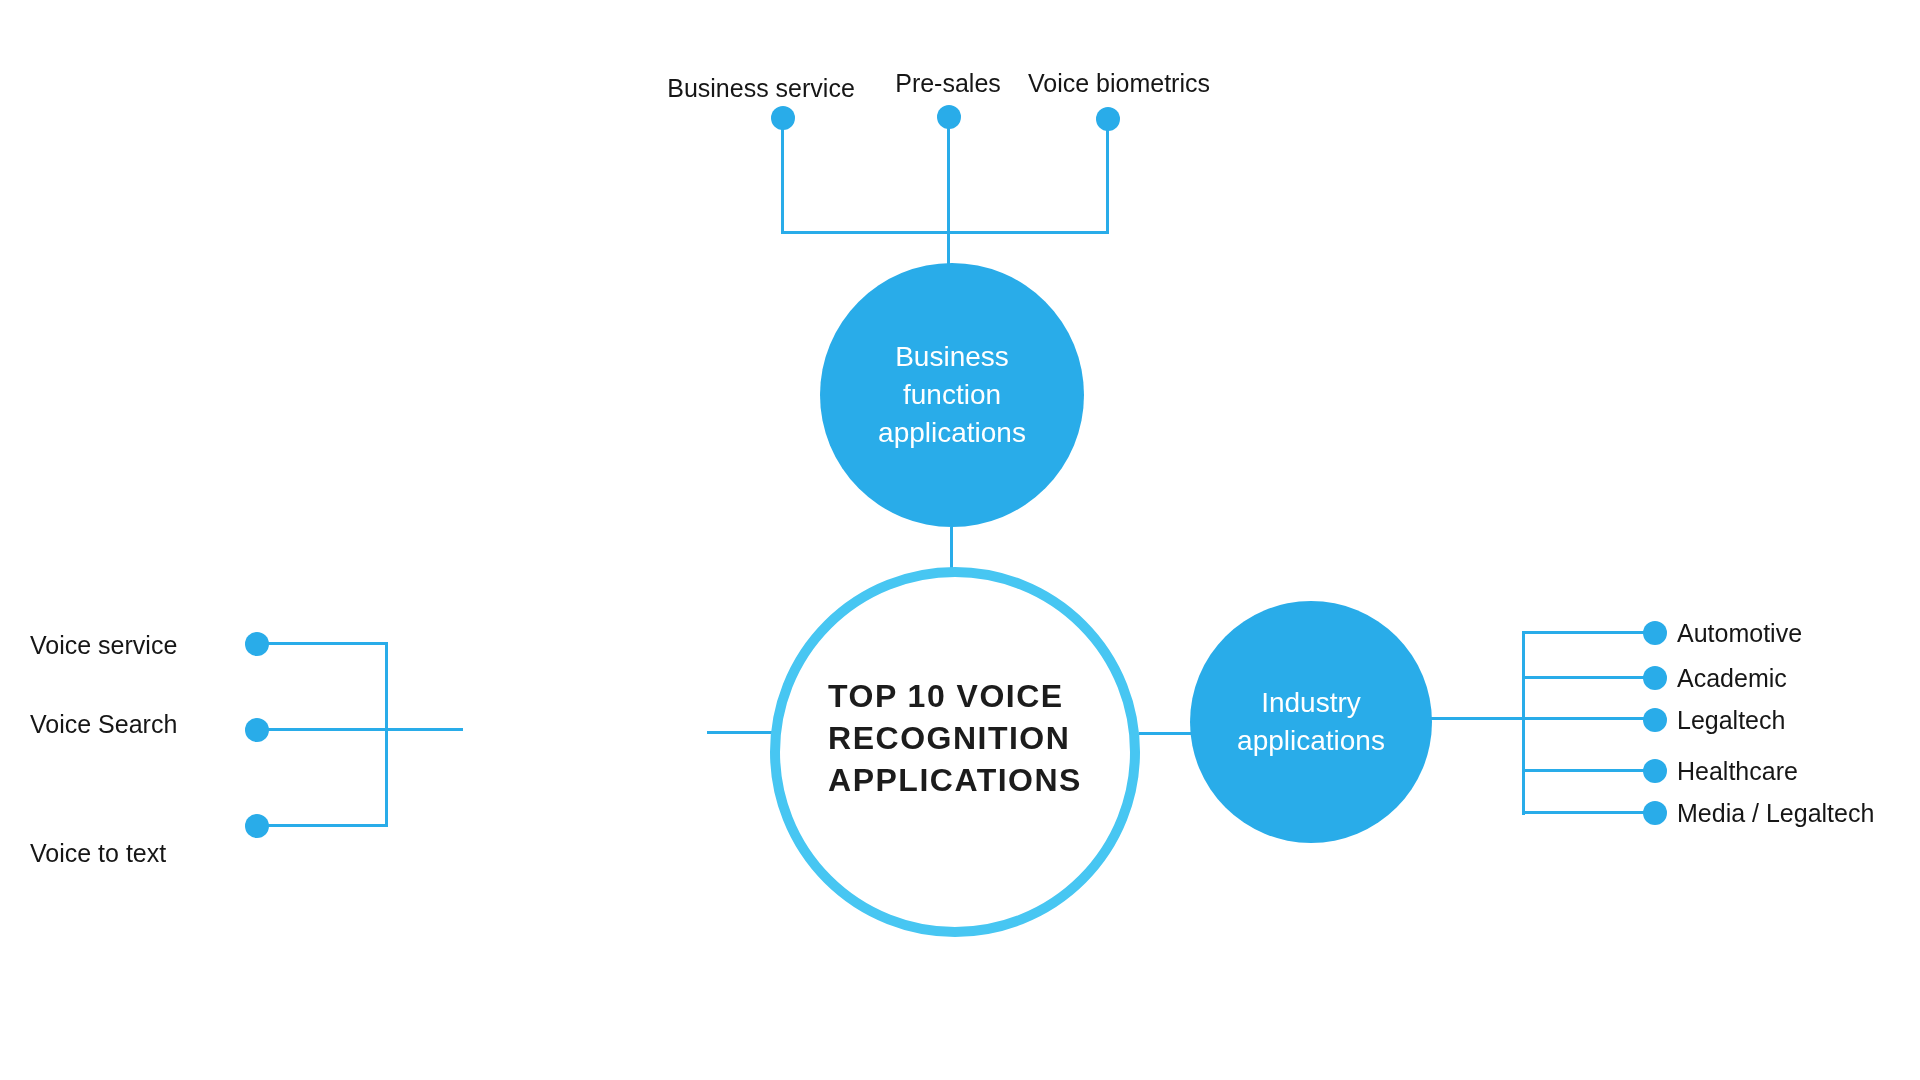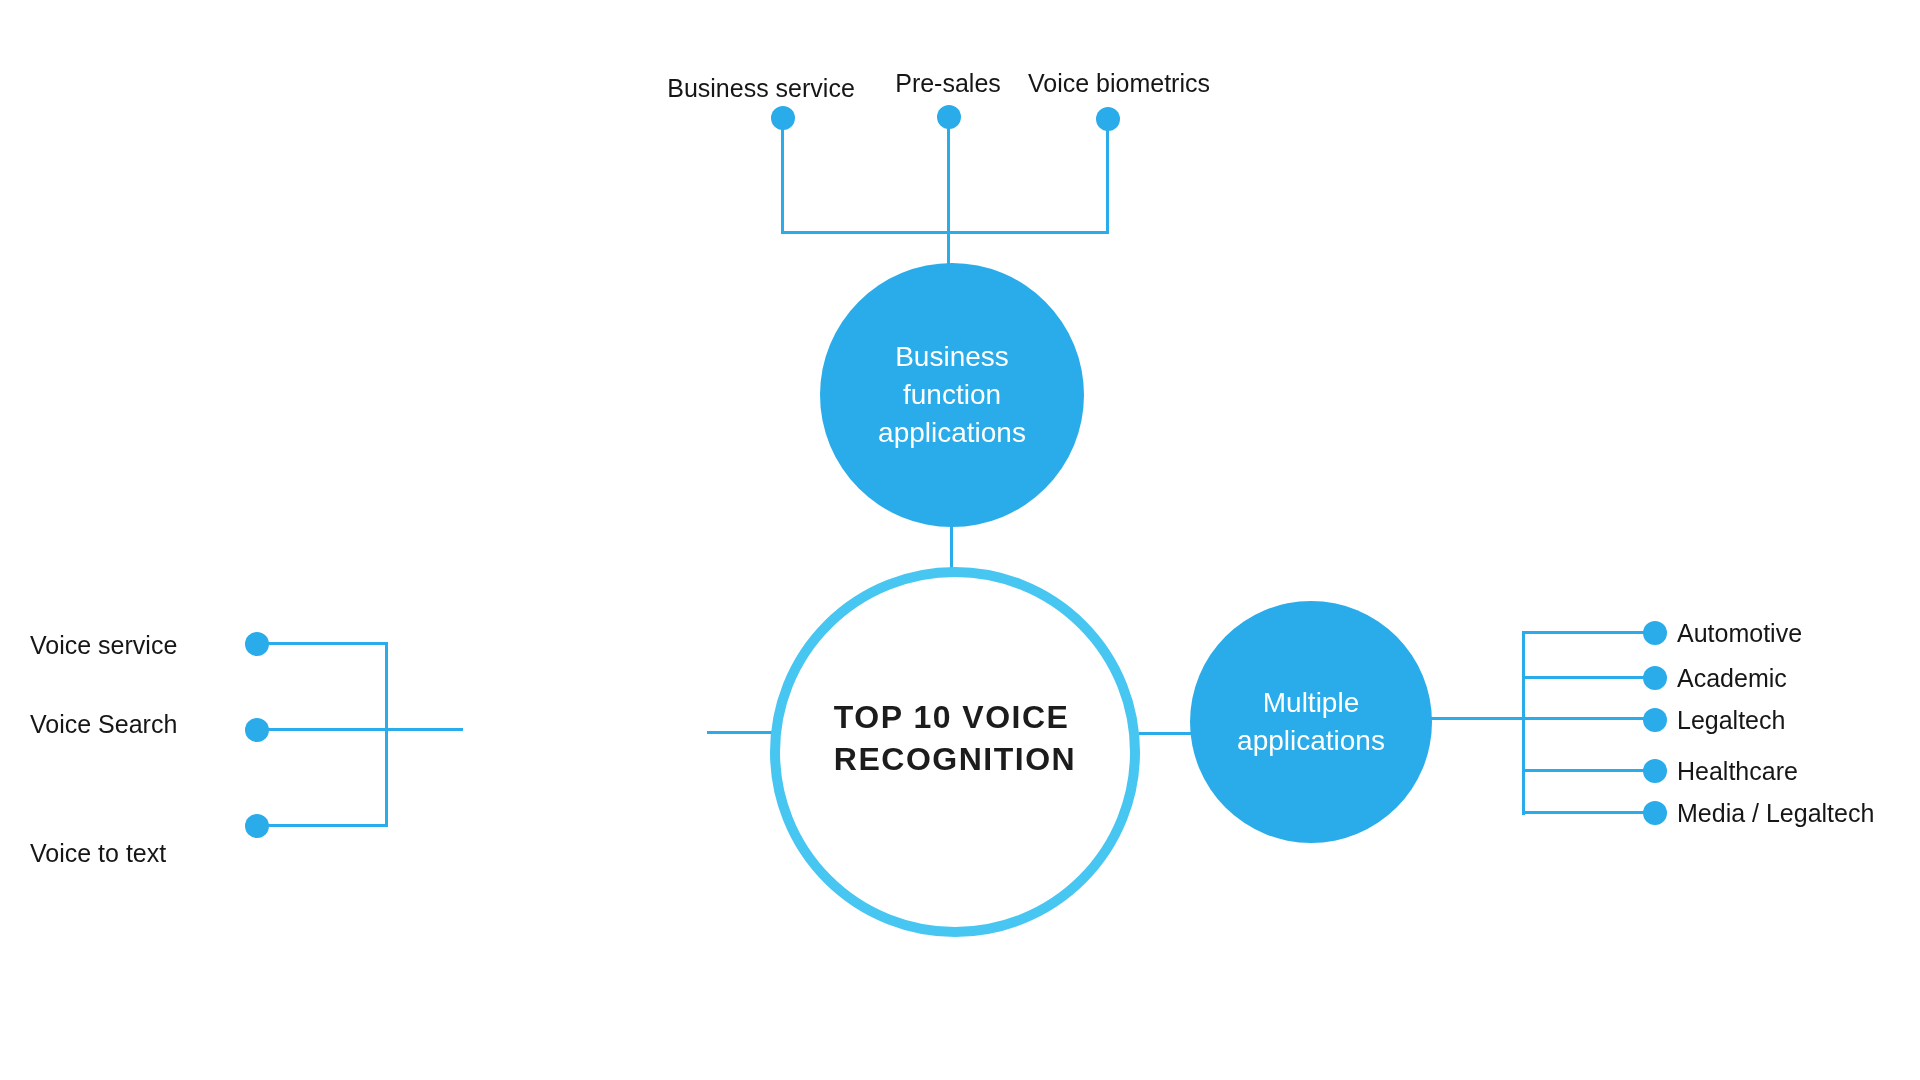--- a/index.html
+++ b/index.html
@@ -142,27 +142,28 @@
   <div class="line hline h-l2"></div>
   <div class="line hline h-l3"></div>
   <div class="line vline v-left"></div>
   <div class="line hline h-lc"></div>
 
 
   <div class="center-circle">
     <div class="center-title">
       <div class="t-line">TOP 10 VOICE</div>
       <div class="t-line">RECOGNITION</div>
+      <div class="t-line">APPLICATIONS</div>
     </div>
   </div>
 
   <div class="line hline h-rc"></div>
 
   <div class="node node-right">
-    <div class="node-label">Multiple applications</div>
+    <div class="node-label">Industry applications</div>
   </div>
 
   <div class="line hline h-r3"></div>
   <div class="line vline v-right"></div>
   <div class="line hline h-r1"></div>
   <div class="line hline h-r2"></div>
   <div class="line hline h-r4"></div>
   <div class="line hline h-r5"></div>
 
   <div class="dot dot-r1"></div>

